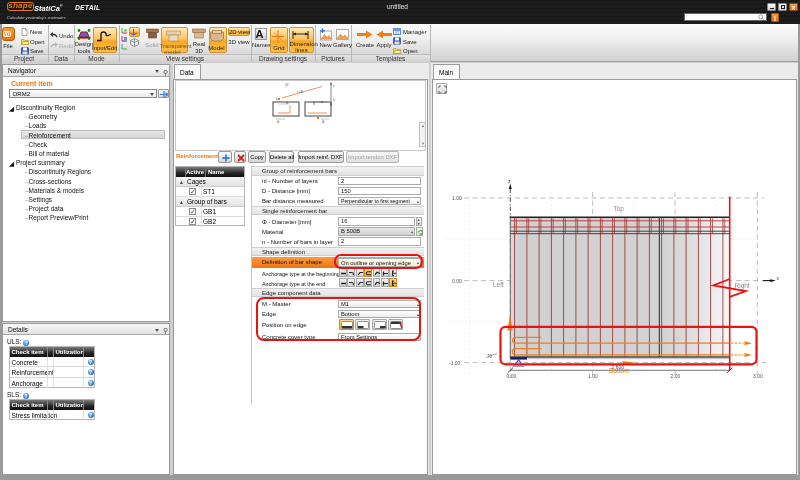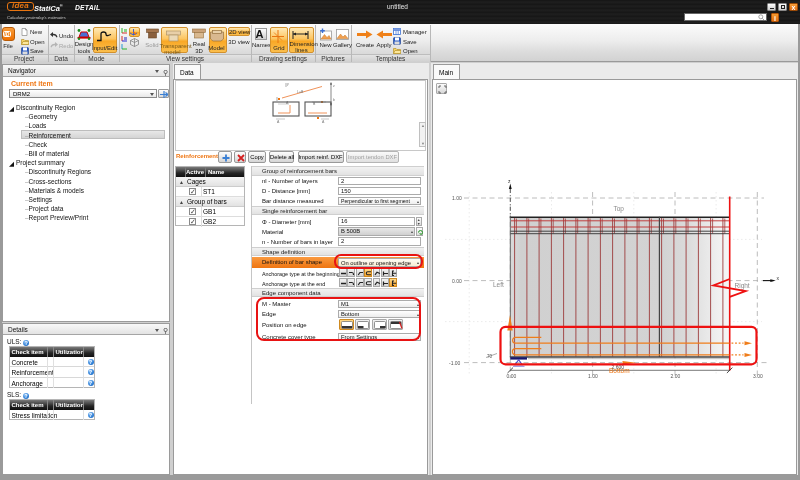--- a/index.html
+++ b/index.html
@@ -43,21 +43,21 @@
 .inbox .abs { font-size:4px; color:#444; }
 </style>
 </head>
 <body>
 <div id="app">
   <div id="bottombar"></div>
   <div id="sideL"></div>
   <div id="sideR"></div>
 
   <div id="titlebar">
-    <div id="logo">idea</div>
+    <div id="logo">shape</div>
     <div class="tb-txt abs" style="left:34px; top:3px; font-size:7.5px;">StatiCa<span style="font-size:4px; vertical-align:4px;">®</span></div>
     <div class="tb-txt abs" style="left:75px; top:3.5px; font-size:6.8px; letter-spacing:0.2px;">DETAIL</div>
     <div class="abs" style="left:7px; top:15px; color:#c9c9c9; font-size:4.2px; font-style:italic;">Calculate yesterday's estimates</div>
     <div class="abs" style="left:387px; top:3px; color:#e8e8e8; font-size:6.5px;">untitled</div>
 
     <div class="abs" style="left:767px; top:2.5px; width:9px; height:8px; background:linear-gradient(180deg,#fdfdfd,#cfcfcf); border:1px solid #888; border-radius:1px;">
         <div class="abs" style="left:1.5px; top:4px; width:4px; height:1.5px; background:#222;"></div>
       </div>
     <div class="abs" style="left:778px; top:2.5px; width:9px; height:8px; background:linear-gradient(180deg,#fdfdfd,#cfcfcf); border:1px solid #888; border-radius:1px;">
         <div class="abs" style="left:1.5px; top:1.5px; width:4.5px; height:3.5px; border:1px solid #222;"></div>

